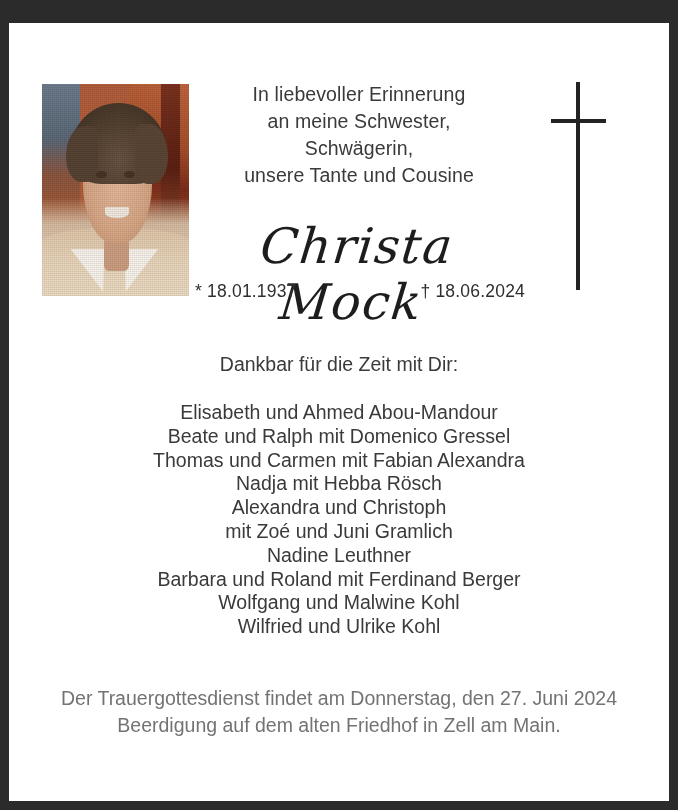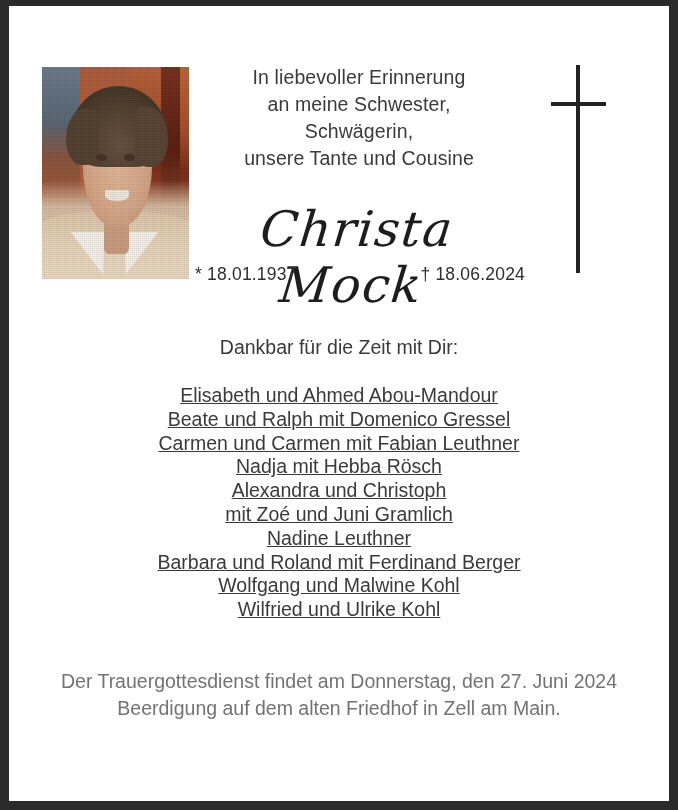--- a/index.html
+++ b/index.html
@@ -14,21 +14,21 @@
     overflow: hidden;
   }
 
   
   #notice-frame {
     position: relative;
     width: 678px;
     height: 810px;
     box-sizing: border-box;
     background: #2b2b2b;
-    padding: 6px 9px 9px 9px;
+    padding: 23px 9px 9px 9px;
   }
   #notice-page {
     position: relative;
     width: 100%;
     height: 100%;
     background: #ffffff;
     box-sizing: border-box;
     overflow: hidden;
   }
 
@@ -231,21 +231,20 @@
   
   #mourners {
     position: absolute;
     left: 0;
     top: 378px;
     width: 660px;
     text-align: center;
     color: #3a3a3a;
     font-size: 19.5px;
     line-height: 23.8px;
-    text-decoration: underline;
   }
   #mourners div { white-space: nowrap; }
 
   
   #service-info {
     position: absolute;
     left: 22px;
     top: 662px;
     width: 616px;
     text-align: center;
@@ -302,21 +301,21 @@
       <div class="date-item">
         <span class="sym">†</span><span>18.06.2024</span>
       </div>
     </div>
 
     <div id="thanks-line">Dankbar für die Zeit mit Dir:</div>
 
     <div id="mourners">
       <div>Elisabeth und Ahmed Abou-Mandour</div>
       <div>Beate und Ralph mit Domenico Gressel</div>
-      <div>Carmen und Carmen mit Fabian Leuthner</div>
+      <div>Thomas und Carmen mit Fabian Alexandra</div>
       <div>Nadja mit Hebba Rösch</div>
       <div>Alexandra und Christoph</div>
       <div>mit Zoé und Juni Gramlich</div>
       <div>Nadine Leuthner</div>
       <div>Barbara und Roland mit Ferdinand Berger</div>
       <div>Wolfgang und Malwine Kohl</div>
       <div>Wilfried und Ulrike Kohl</div>
     </div>
 
     <div id="service-info">

